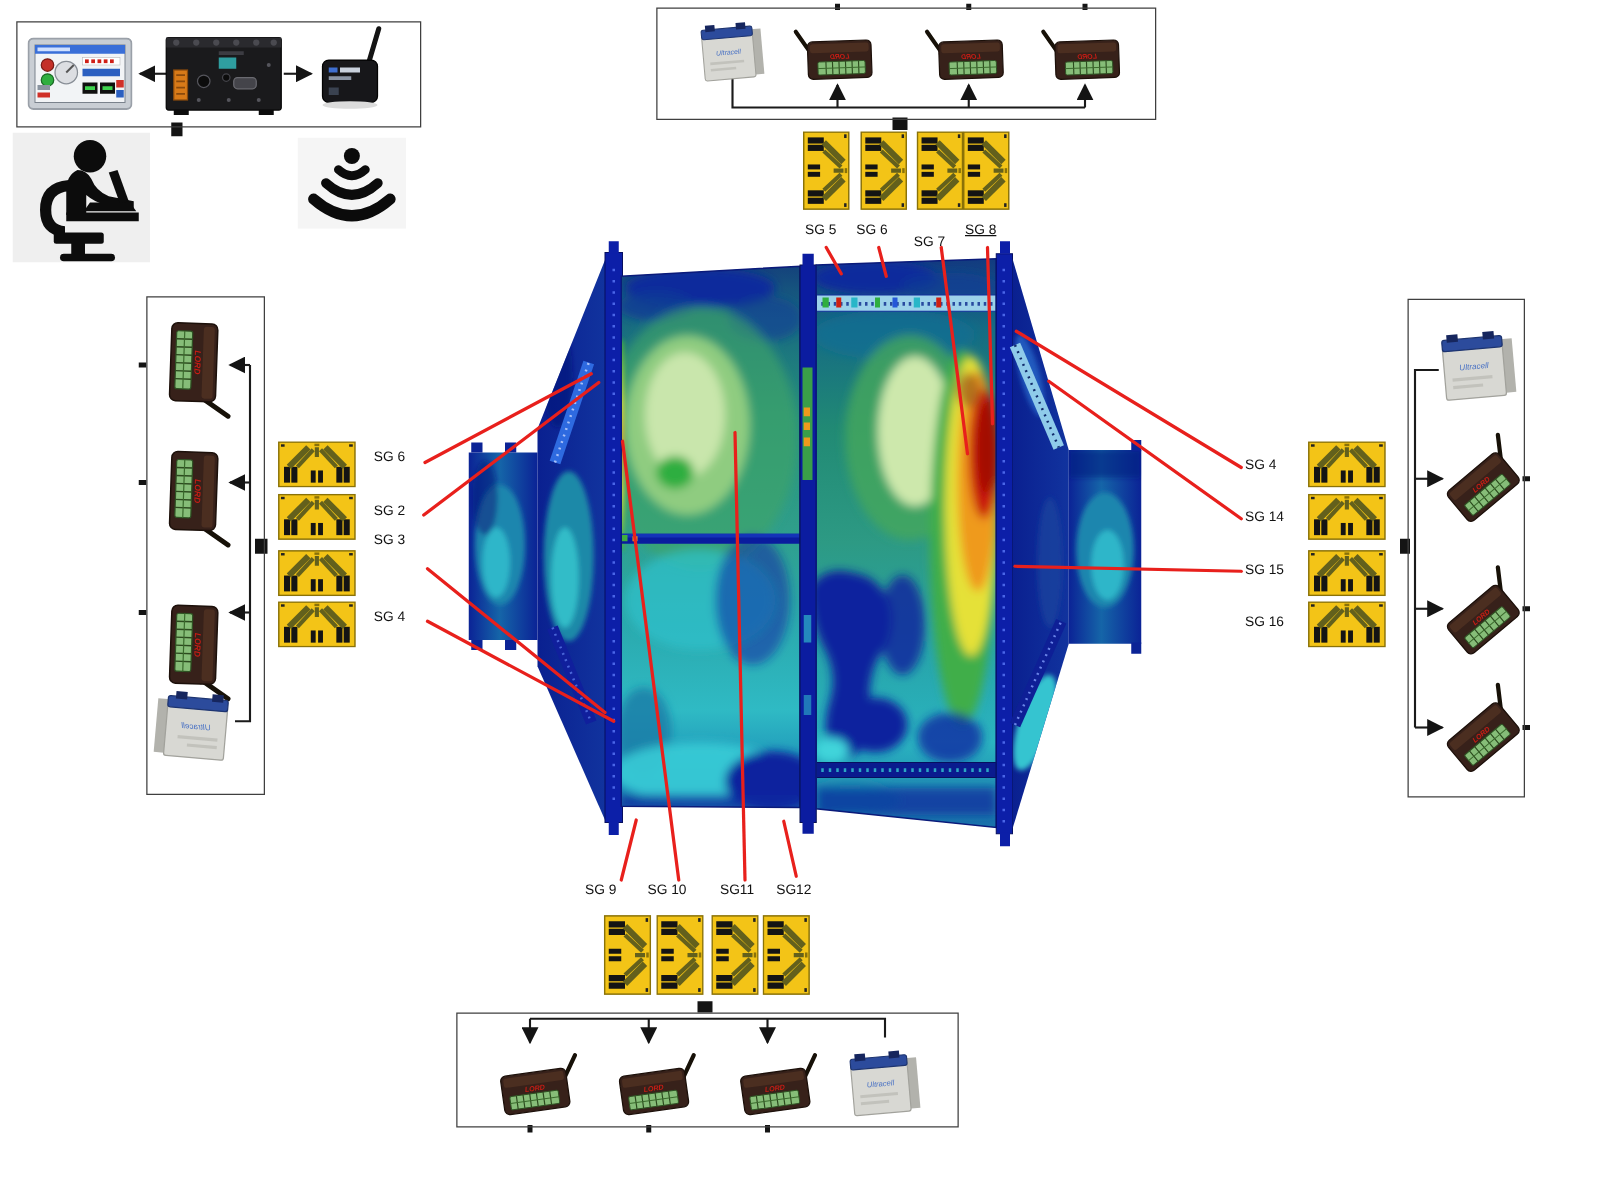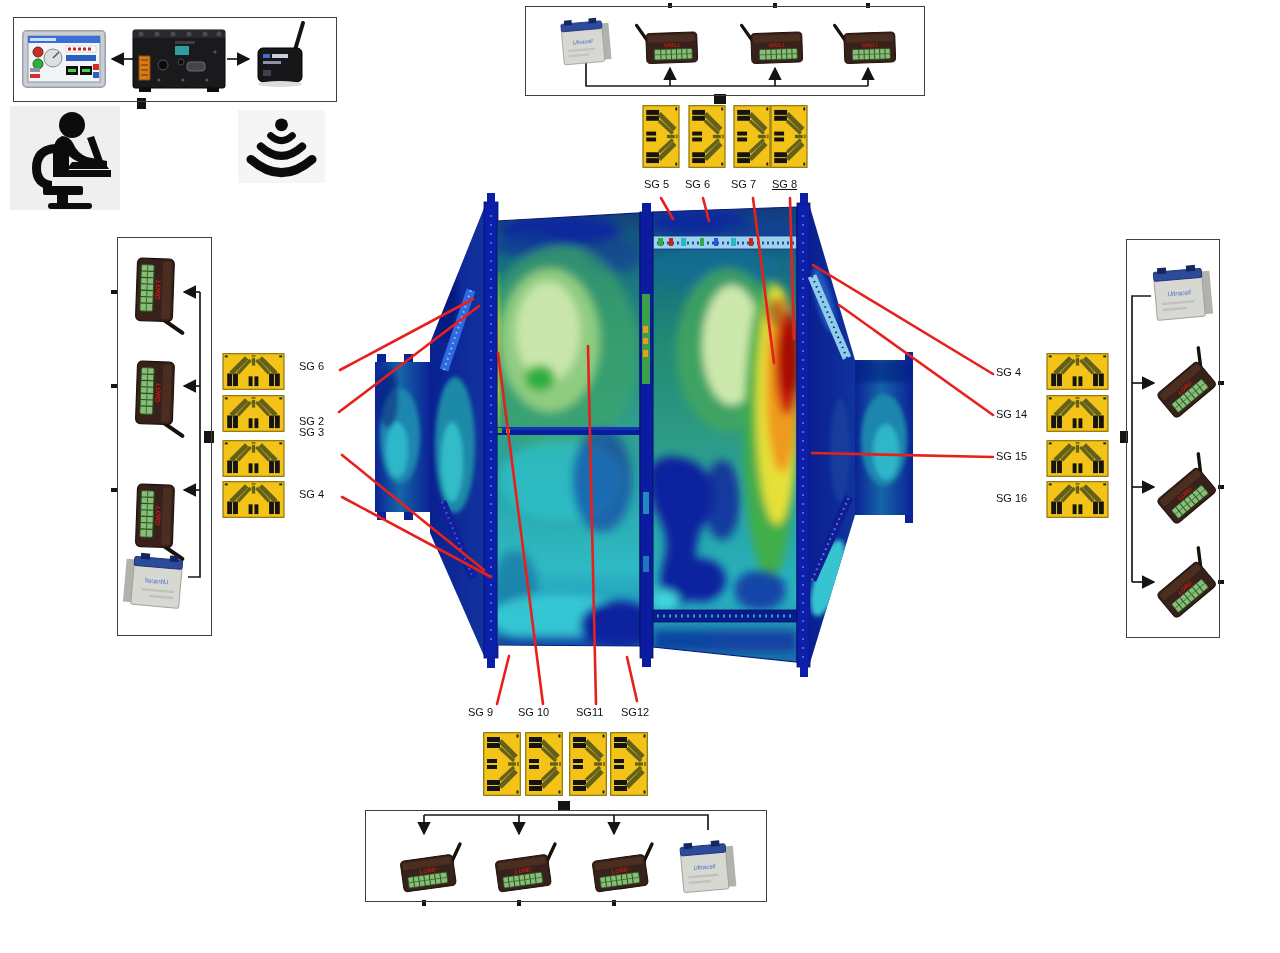--- a/index.html
+++ b/index.html
@@ -972,26 +972,26 @@
     <line x1="16" y1="21" x2="29" y2="7" stroke-width="3.4"></line>
     <line x1="55" y1="21" x2="39" y2="5" stroke-width="5"></line>
     <line x1="48" y1="21" x2="35" y2="7" stroke-width="3.4"></line>
     <line x1="32" y1="5" x2="32" y2="13" stroke-width="3.4"></line>
   </g>
         </svg>
       </div>
     </div>
   <div id="labels">
       <div class="sg-label" style="left: 299px; top: 360px;">SG 6</div>
-      <div class="sg-label" style="left: 299px; top: 403px; margin-top: 12px;">SG 2</div>
+      <div class="sg-label" style="left: 299px; top: 403px;">SG 2</div>
       <div class="sg-label" style="left: 299px; top: 426px;">SG 3</div>
       <div class="sg-label" style="left: 299px; top: 488px;">SG 4</div>
       <div class="sg-label" style="left: 644px; top: 178px;">SG 5</div>
       <div class="sg-label" style="left: 685px; top: 178px;">SG 6</div>
-      <div class="sg-label" style="left: 731px; top: 178px;">SG 7</div>
+      <div class="sg-label" style="left: 731px; top: 188px;">SG 7</div>
       <div class="sg-label" style="left: 772px; top: 178px; text-decoration: underline;">SG 8</div>
       <div class="sg-label" style="left: 468px; top: 706px;">SG 9</div>
       <div class="sg-label" style="left: 518px; top: 706px;">SG 10</div>
       <div class="sg-label" style="left: 576px; top: 706px;">SG11</div>
       <div class="sg-label" style="left: 621px; top: 706px;">SG12</div>
       <div class="sg-label" style="left: 996px; top: 366px;">SG 4</div>
       <div class="sg-label" style="left: 996px; top: 408px;">SG 14</div>
       <div class="sg-label" style="left: 996px; top: 450px;">SG 15</div>
       <div class="sg-label" style="left: 996px; top: 492px;">SG 16</div>
     </div>

